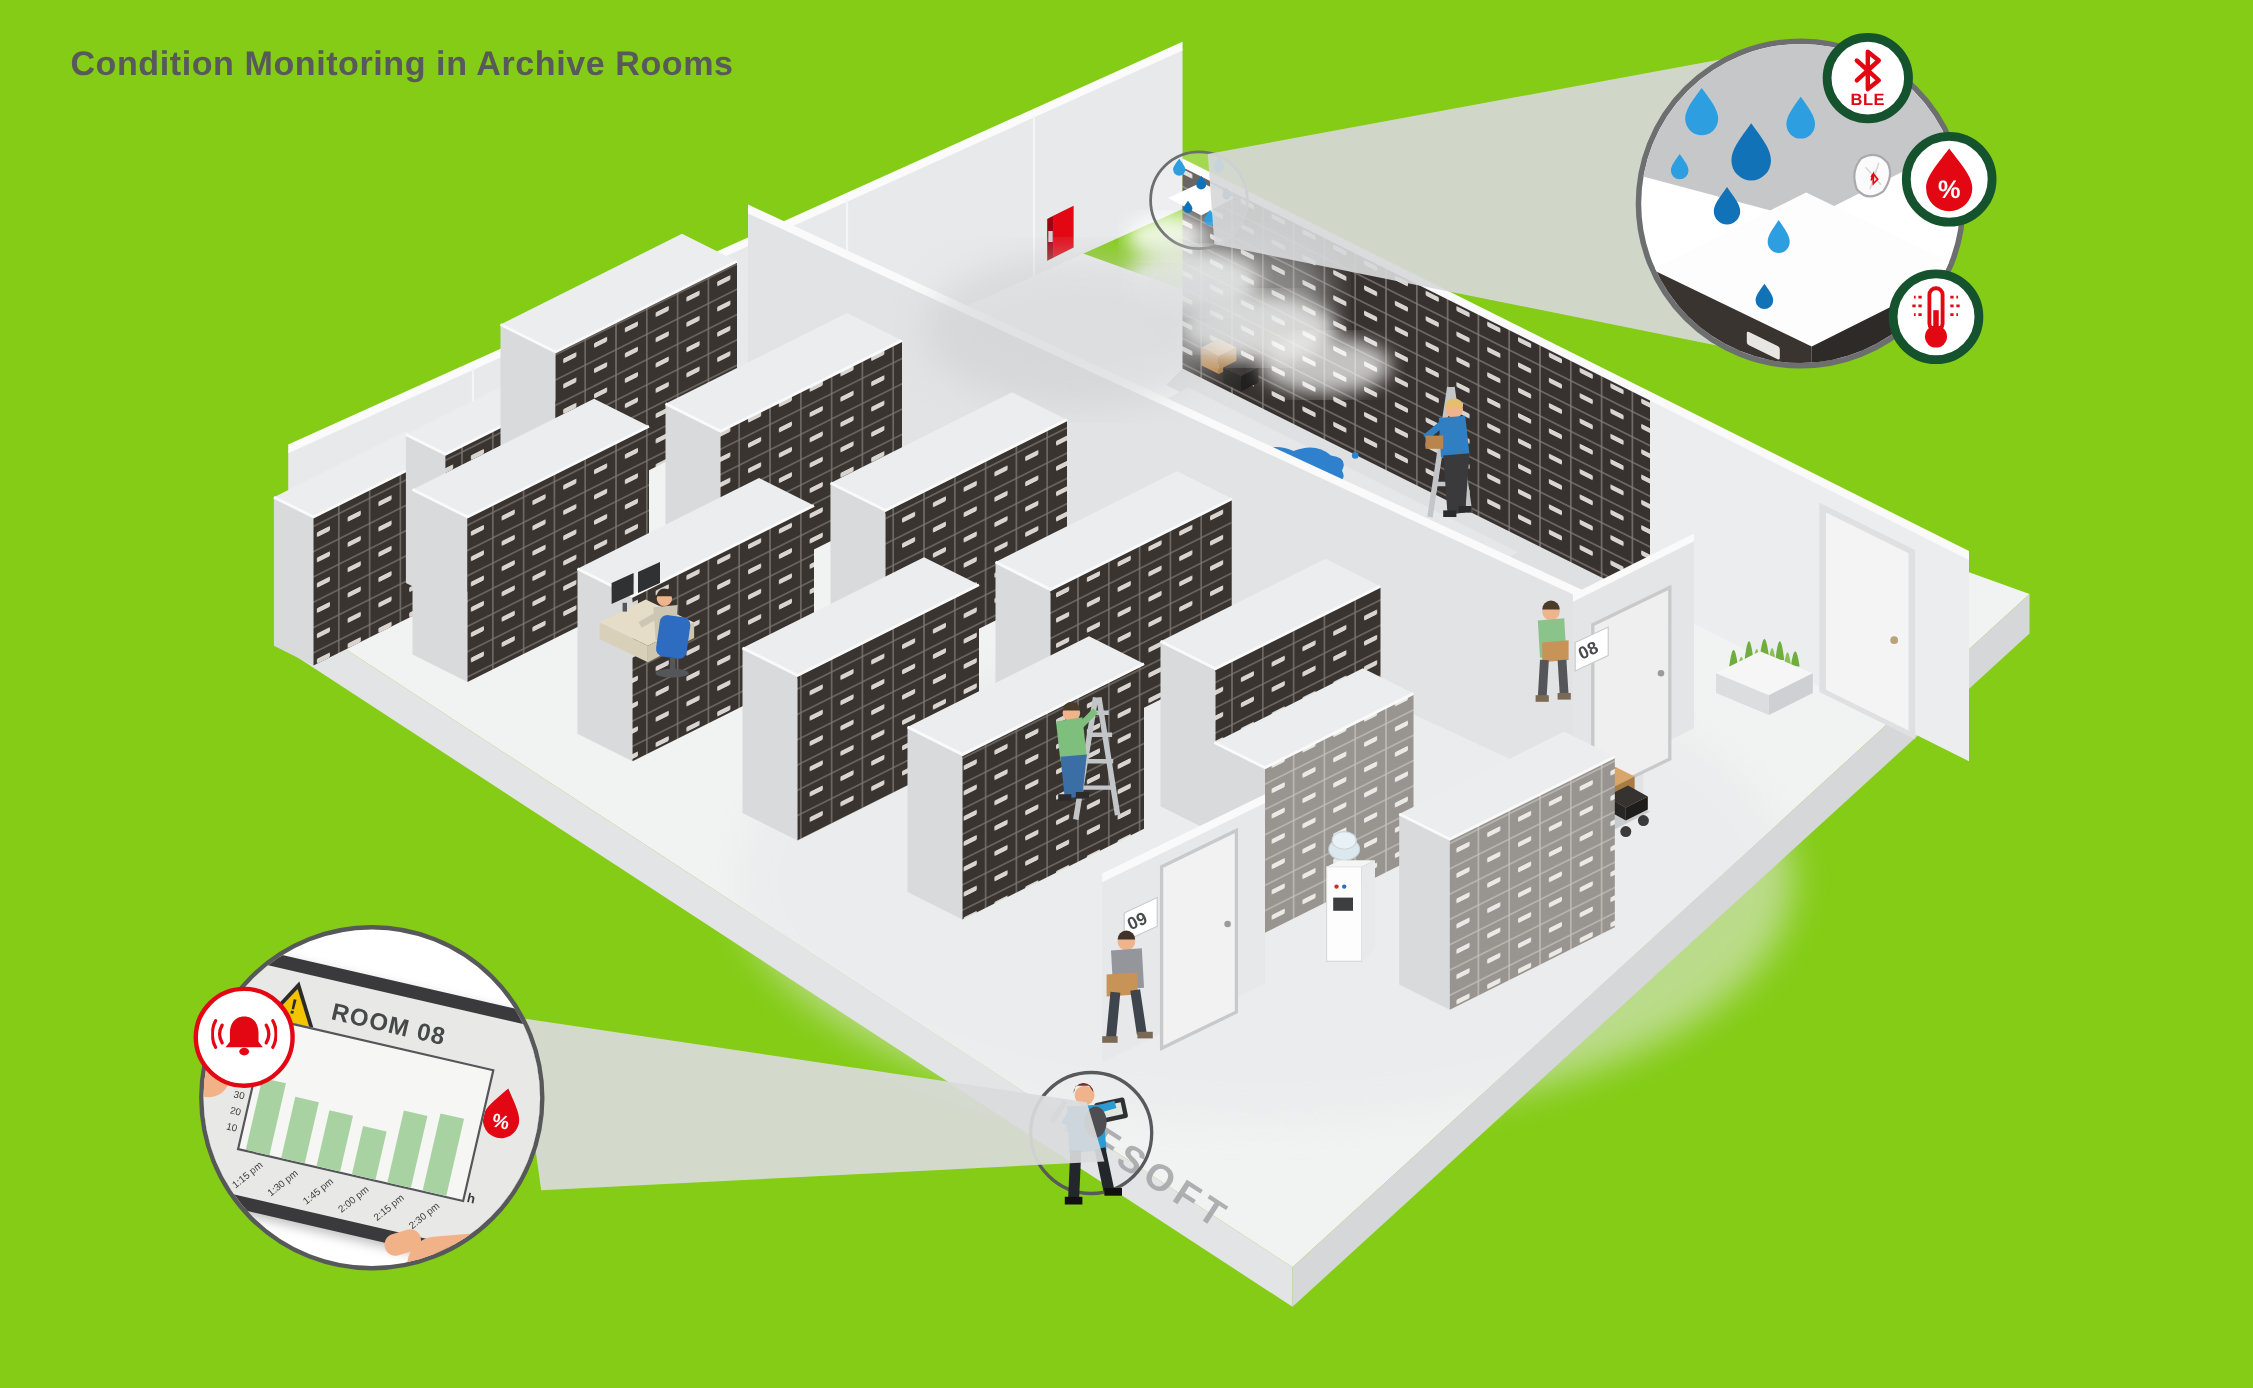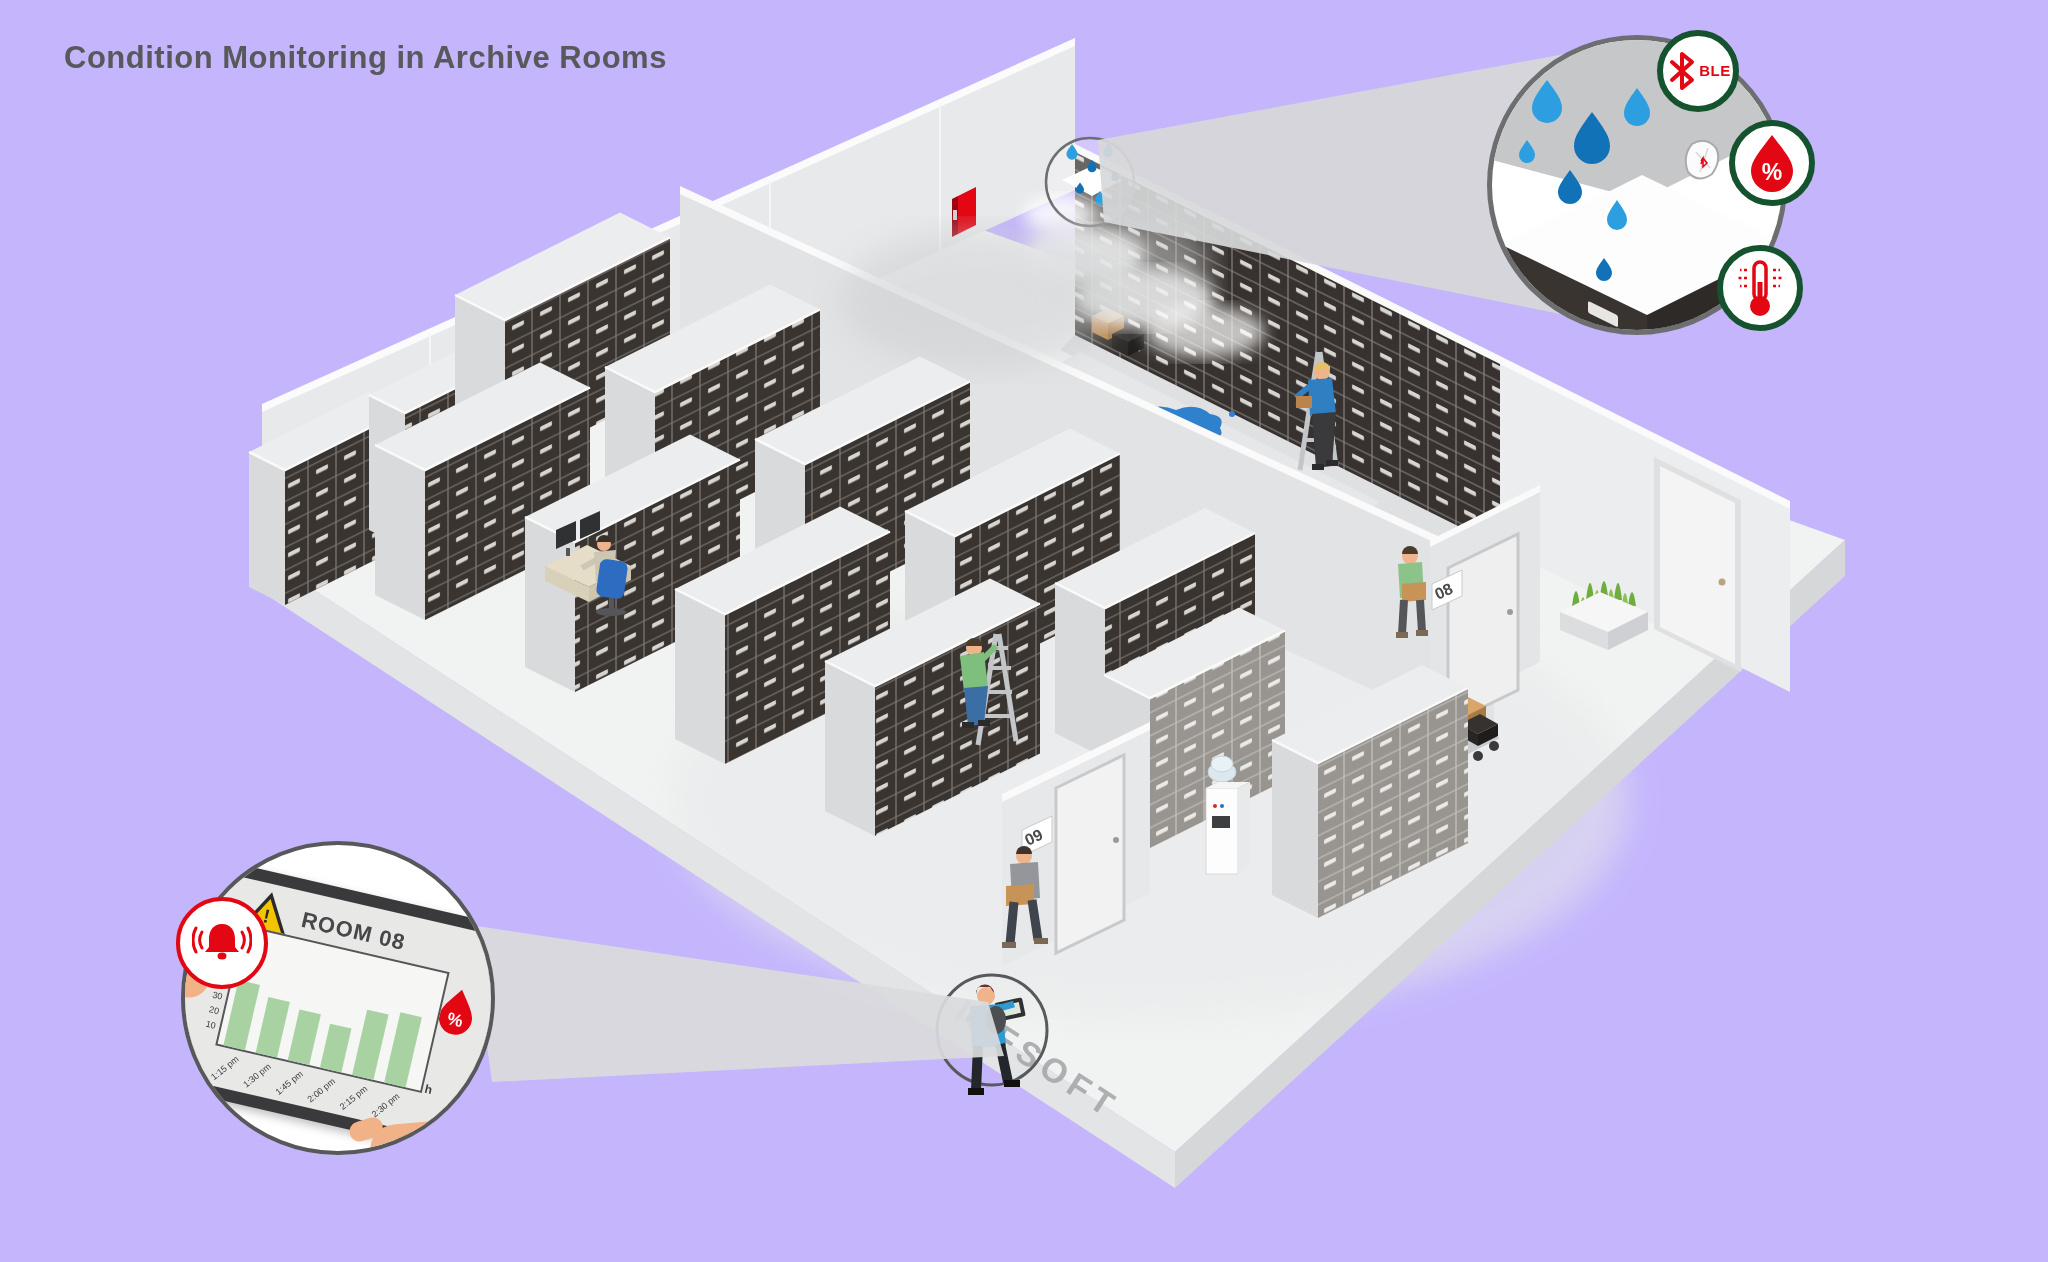--- a/index.html
+++ b/index.html
@@ -1,22 +1,22 @@
 <!DOCTYPE html>
 <html><head>
 <meta charset="utf-8">
 <style>
   html,body{margin:0;padding:0;background:#fff;font-family:"Liberation Sans",sans-serif;}
-  .stage{position:relative;width:2048px;height:1262px;overflow:hidden;background:#c4b5fd;}
+  .stage{position:relative;width:2048px;height:1262px;overflow:hidden;background:#84cc16;}
   .page-title{position:absolute;left:64px;top:40px;font-size:31px;font-weight:bold;color:#58595b;letter-spacing:.5px;margin:0;}
   .scene-svg{position:absolute;left:0;top:0;width:2048px;height:1262px;}
   
   .circle{position:absolute;border-radius:50%;background:#fff;box-sizing:border-box;}
   .sensor-big{left:1487px;top:35px;width:300px;height:300px;border:5px solid #6d6e70;overflow:hidden;}
-  .sat{display:flex;align-items:center;justify-content:center;border:6px solid #14532d;}
+  .sat{display:flex;flex-direction:column;align-items:center;justify-content:center;border:8px solid #14532d;}
   .sat-ble{left:1657px;top:30px;width:82px;height:82px;}
   .sat-ble .lbl{color:#e30613;font-weight:bold;font-size:15px;margin-top:-2px;letter-spacing:.5px;}
   .sat-hum{left:1729px;top:120px;width:86px;height:86px;}
   .sat-thermo{left:1717px;top:245px;width:86px;height:86px;}
   
   .tablet-big{left:181px;top:841px;width:314px;height:314px;border:4px solid #57585a;overflow:hidden;}
   .tablet{position:absolute;left:50%;top:53%;width:336px;height:234px;transform:translate(-50%,-50%) rotate(13deg);
           background:#3a3a3c;border-radius:16px;box-shadow:0 4px 10px rgba(0,0,0,.25);}
   .screen{position:absolute;left:13px;top:12px;right:13px;bottom:12px;background:#e8e8e6;border-radius:5px;overflow:hidden;}
   .scr-top{position:absolute;left:42px;top:8px;display:flex;align-items:center;gap:12px;}

